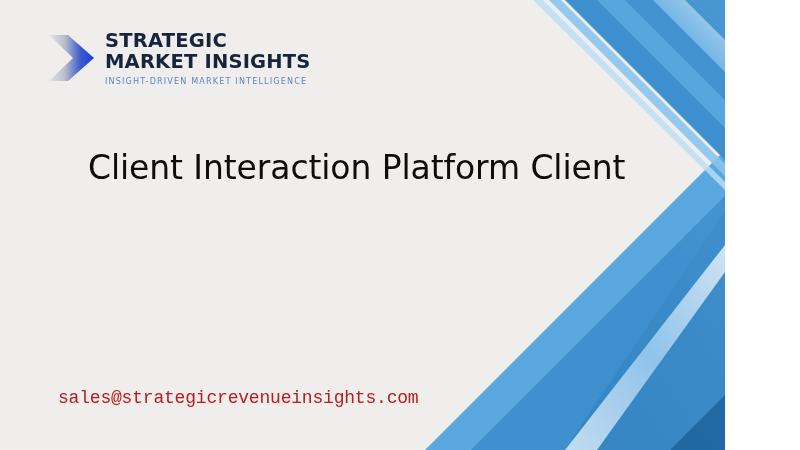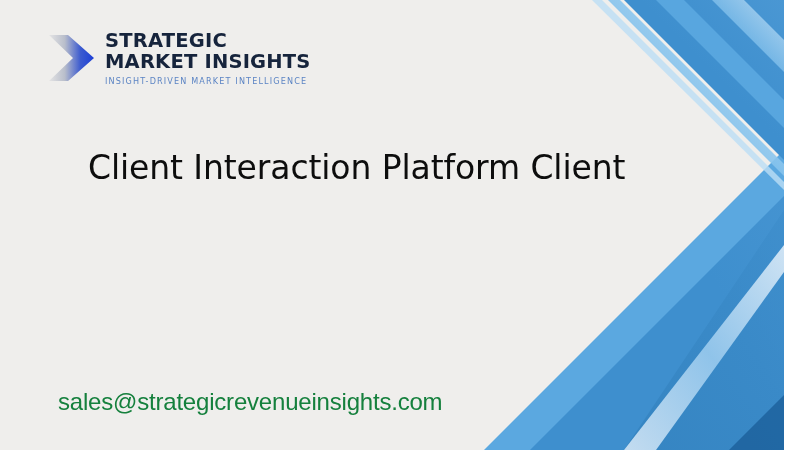--- a/index.html
+++ b/index.html
@@ -4,21 +4,21 @@
 <style>
   html, body {
     margin: 0;
     padding: 0;
   }
   body {
     font-family: "DejaVu Sans", sans-serif;
   }
   #slide {
     position: relative;
-    width: 784px;
+    width: 725px;
     height: 450px;
     background: #EFEEEC;
     overflow: hidden;
   }
 
   
   .deco {
     position: absolute;
     top: 0;
     right: 0;
@@ -75,24 +75,24 @@
     color: #0D0D0D;
     letter-spacing: -0.1px;
     white-space: nowrap;
   }
 
   
   .email {
     position: absolute;
     left: 58px;
     top: 388px;
-    font-family: Liberation Sans, sans-serif;
-    font-size: 24px;
+    font-family: Liberation Mono, monospace;
+    font-size: 18px;
     font-weight: normal;
-    color: #15803d;
+    color: #b91c1c;
     letter-spacing: -0.2px;
     white-space: nowrap;
   }
 </style>
 </head>
 <body>
 
 <div id="slide">
 
   <svg class="deco" viewBox="0 0 800 450" preserveAspectRatio="none" xmlns="http://www.w3.org/2000/svg">

